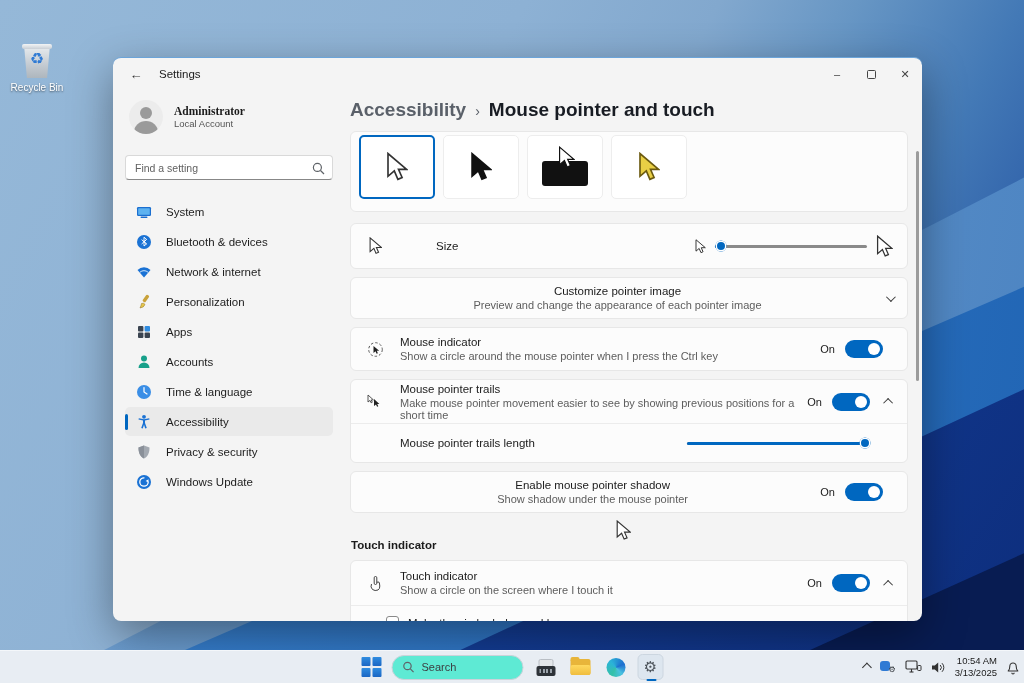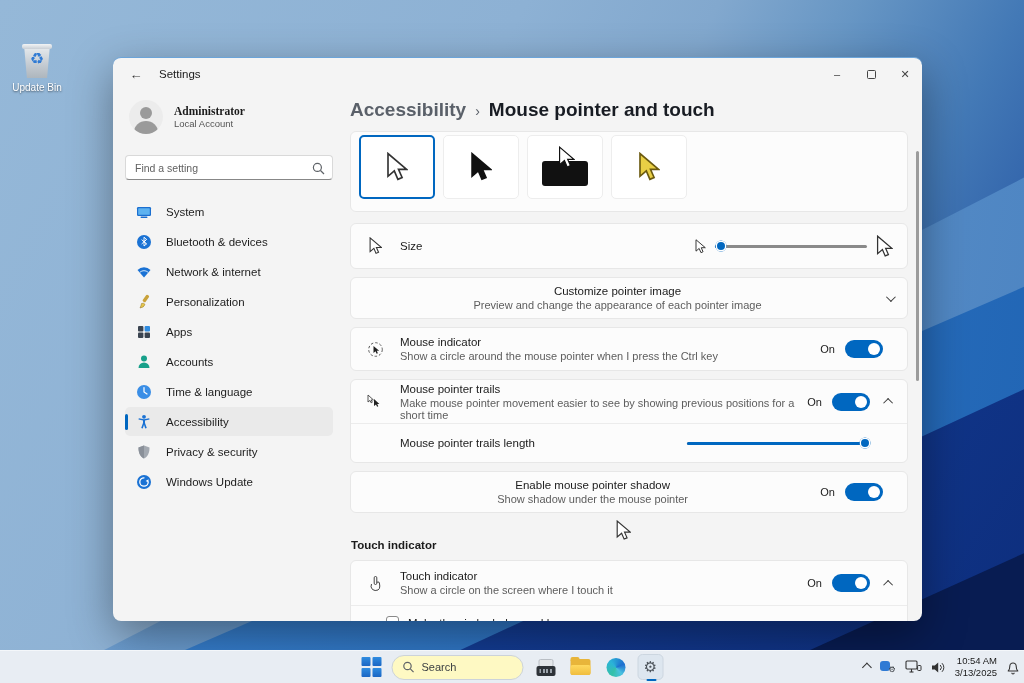--- a/index.html
+++ b/index.html
@@ -78,21 +78,21 @@
   .chev.up { transform:rotate(-135deg) translateY(-2px); }
 
   
   .tiles-card { height:81px; padding:3px 0 0 8px; display:flex; gap:8px; }
   .tile { width:76px; height:64px; background:#fff; border:1px solid #ededed; border-radius:5px; display:flex; align-items:center; justify-content:center; position:relative; }
   .tile.selected { border:2px solid var(--accent); }
   .inv-rect { width:46px; height:25px; background:#111; border-radius:3px; margin-top:12px; }
   .inv-cursor { position:absolute; left:30px; top:10px; }
 
   
-  .size-card { height:46px; margin-top:11px; }
+  .size-card { height:46px; margin-top:11px;gap:36px; }
   .slider { position:relative; height:14px; }
   .slider .track { position:absolute; left:0; right:0; top:6px; height:2.5px; border-radius:2px; background:#8a8a8a; }
   .slider .fill { position:absolute; left:0; top:6px; height:2.5px; border-radius:2px; background:var(--accent); }
   .slider .thumb { position:absolute; top:7px; width:11px; height:11px; border-radius:50%; background:var(--accent); transform:translate(-50%,-50%); box-shadow:0 0 0 1.5px #fff inset; }
   .size-slider { width:152px; margin:0 9px; }
   .trails-slider { width:180px; margin-right:26px; }
   .trails-slider .fill { height:3.5px; top:5.5px; }
   .trails-slider .track { height:3.5px; top:5.5px; }
 
   .simple-card { margin-top:8px; }
@@ -105,21 +105,21 @@
   .partial-row { height:34px; border-top:1px solid #ececec; display:flex; align-items:center; padding:0 14px; }
   .checkbox { width:13px; height:13px; border:1px solid #8a8a8a; border-radius:3px; background:#fff; margin-left:21px; margin-right:9px; flex:none; }
   .partial-label { font-size:11.5px; color:#1b1b1b; }
   .content-scrollbar { position:absolute; right:3px; top:61px; width:3px; height:230px; border-radius:2px; background:#9b9b9b; }
 
   
   .taskbar { position:absolute; left:0; bottom:0; width:1024px; height:33px; background:#e8edf3; border-top:1px solid #f4f7fa; display:flex; align-items:center; }
   .tb-center { position:absolute; left:50%; transform:translateX(-50%); display:flex; align-items:center; gap:9px; }
   .start { width:22px; height:22px; display:grid; grid-template-columns:9px 9px; grid-template-rows:9px 9px; gap:1.5px; place-content:center; border-radius:4px; }
   .start span { background:linear-gradient(180deg,#2f8ce0,#1a66c4); border-radius:1px; }
-  .search-pill { width:132px; height:25px; background:#fef9c3; border:1px solid #ccd3da; border-radius:13px; display:flex; align-items:center; gap:7px; padding-left:10px; font-size:11px; color:#3c4043; }
+  .search-pill { width:132px; height:25px; background:#5eead4; border:1px solid #ccd3da; border-radius:13px; display:flex; align-items:center; gap:7px; padding-left:10px; font-size:11px; color:#3c4043; }
   .tb-app { width:26px; height:26px; border-radius:5px; display:flex; align-items:center; justify-content:center; position:relative; }
   .tb-app.active { background:#dde6ef; border:1px solid #ccd6e0; }
   .tb-app.active::after { content:""; position:absolute; bottom:-2px; left:8px; width:10px; height:2.5px; border-radius:2px; background:var(--accent); }
   .gear-glyph { font-family:"DejaVu Sans",sans-serif; font-size:15px; color:#4d545b; line-height:1; }
   .edge-ball { width:19px; height:19px; border-radius:50%; background:conic-gradient(from 210deg,#35c1a8,#2bb3d8 30%,#1e6fd0 60%,#49c1e0 80%,#35c1a8); }
   .folder { position:relative; width:20px; height:16px; }
   .folder .back { position:absolute; inset:0; background:#e8b53a; border-radius:2px; }
   .folder .tab { position:absolute; left:0; top:-2px; width:9px; height:4px; background:#e8b53a; border-radius:2px 2px 0 0; }
   .folder .front { position:absolute; left:0; bottom:0; width:20px; height:10px; background:linear-gradient(180deg,#ffd95e,#f0bd3e); border-radius:2px; }
   .srvmgr { position:relative; width:19px; height:17px; }
@@ -148,21 +148,21 @@
   <div class="wp-band band2"></div>
   <div class="wp-band band3"></div>
   <div class="wp-band band4"></div>
 
   <div class="recycle">
     <div class="bin">
       <div class="bin-body"></div>
         <div class="bin-lid"></div>
       <div class="bin-glyph">♻</div>
     </div>
-    <div class="desk-label">Update Bin</div>
+    <div class="desk-label">Recycle Bin</div>
   </div>
 
 
   <div class="win">
     <div class="titlebar">
       <div class="back-btn">←</div>
       <div class="tb-title">Settings</div>
       <div class="caption">
         <div class="cap-btn">–</div>
         <div class="cap-btn">

